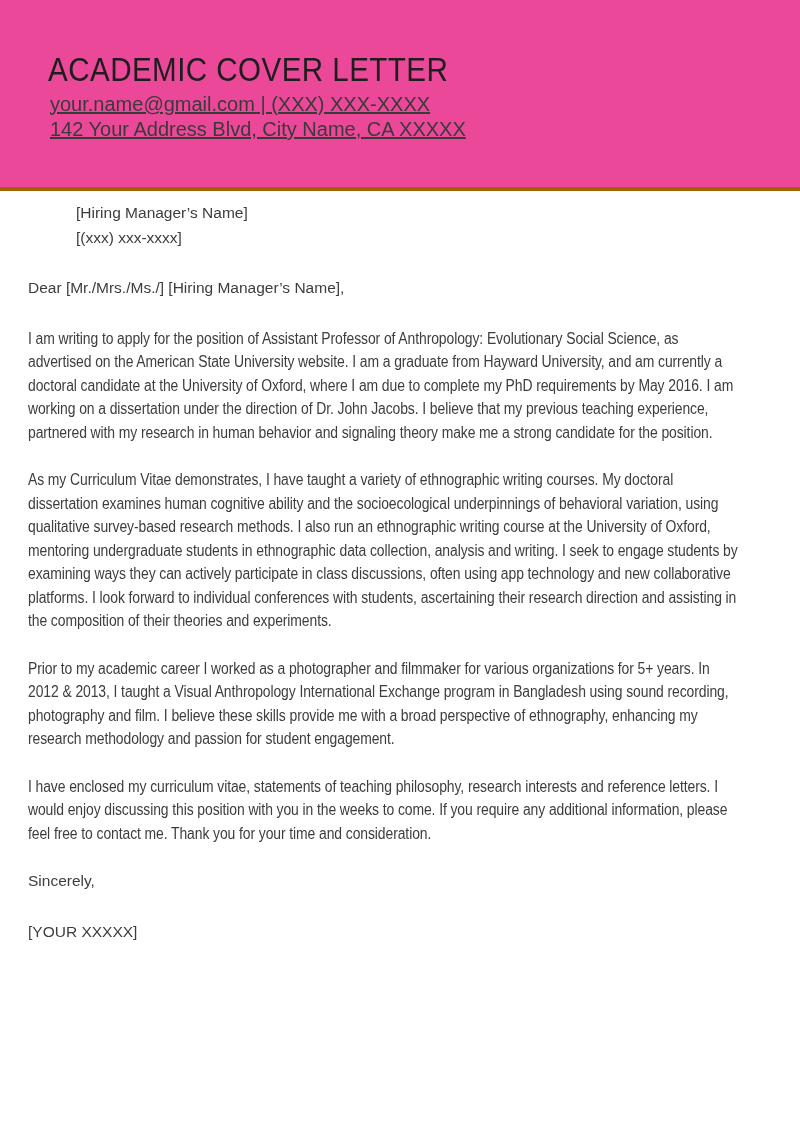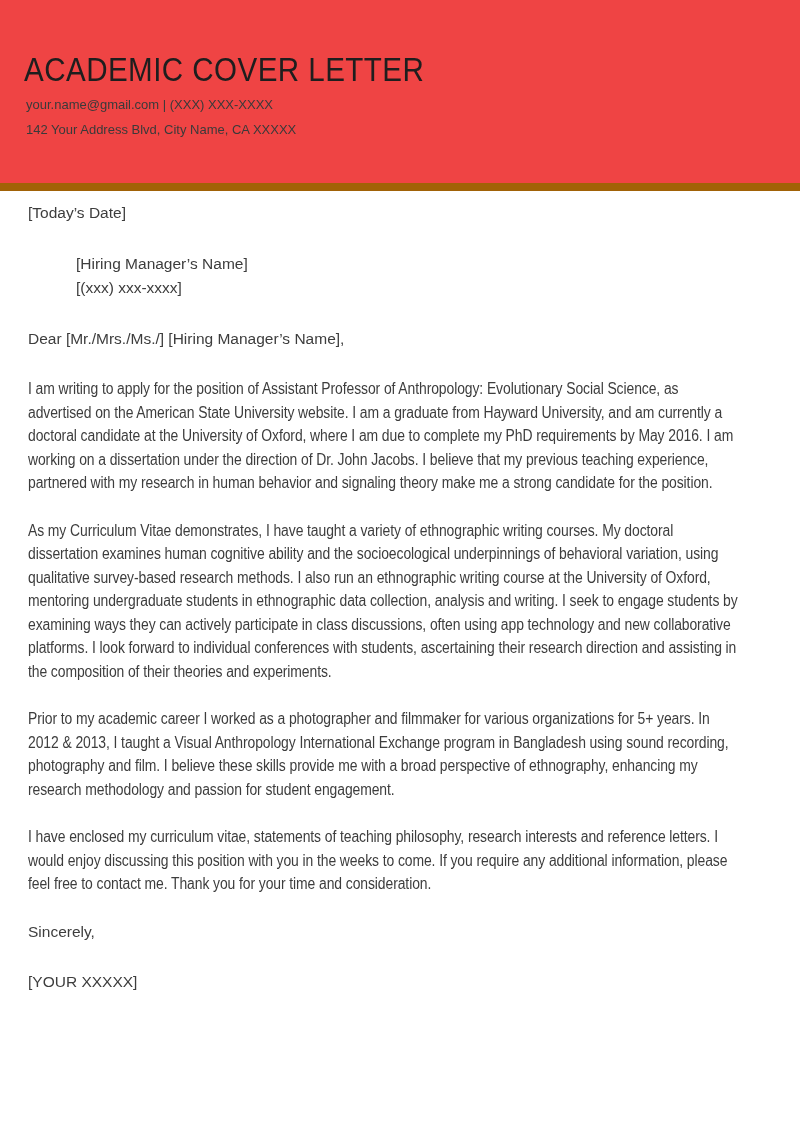--- a/index.html
+++ b/index.html
@@ -15,46 +15,47 @@
     overflow: hidden;
     font-family: "Liberation Sans", sans-serif;
     -webkit-font-smoothing: antialiased;
   }
 
   
   .banner {
     box-sizing: border-box;
     width: 800px;
     height: 191px;
-    background: #ef4444;
-    border-bottom: 8px solid #a16207;
-    padding-left: 24px;
+    background: #ec4899;
+    border-bottom: 4px solid #a16207;
+    padding-left: 48px;
   }
   .doc-title {
     margin: 0;
     padding-top: 52px;
     font-size: 34px;
     line-height: 34px;
     font-weight: 400;
     color: #1E1E1E;
     letter-spacing: 0.5px;
     white-space: nowrap;
     display: inline-block;
     transform: scaleX(0.87);
     transform-origin: 0 0;
   }
   .contact-block {
     margin-left: 2px;
     margin-top: 6px;
     color: #3A3A3A;
   }
   .contact-line {
-    font-size: 13px;
+    font-size: 20px;
     line-height: 25px;
     white-space: nowrap;
+    text-decoration: underline;
   }
 
   
   .letter {
     padding: 10px 0 0 28px;
     color: #3D3D3D;
   }
   .line-block {
     font-size: 15.5px;
     line-height: 24.5px;
@@ -85,21 +86,20 @@
   <div class="banner">
     <h1 class="doc-title">ACADEMIC COVER LETTER</h1>
     <div class="contact-block">
       <div class="contact-line">your.name@gmail.com | (XXX) XXX-XXXX</div>
       <div class="contact-line">142 Your Address Blvd, City Name, CA XXXXX</div>
     </div>
   </div>
 
   <div class="letter">
 
-    <p class="line-block">[Today’s Date]</p>
 
     <div class="line-block">
       <div class="recipient-line">[Hiring Manager’s Name]</div>
       <div class="recipient-line">[(xxx) xxx-xxxx]</div>
     </div>
 
     <p class="line-block">Dear [Mr./Mrs./Ms./] [Hiring Manager’s Name],</p>
 
     <p class="para">I am writing to apply for the position of Assistant Professor of Anthropology: Evolutionary Social Science, as advertised on the American State University website. I am a graduate from Hayward University, and am currently a doctoral candidate at the University of Oxford, where I am due to complete my PhD requirements by May 2016. I am working on a dissertation under the direction of Dr. John Jacobs. I believe that my previous teaching experience, partnered with my research in human behavior and signaling theory make me a strong candidate for the position.</p>
 

